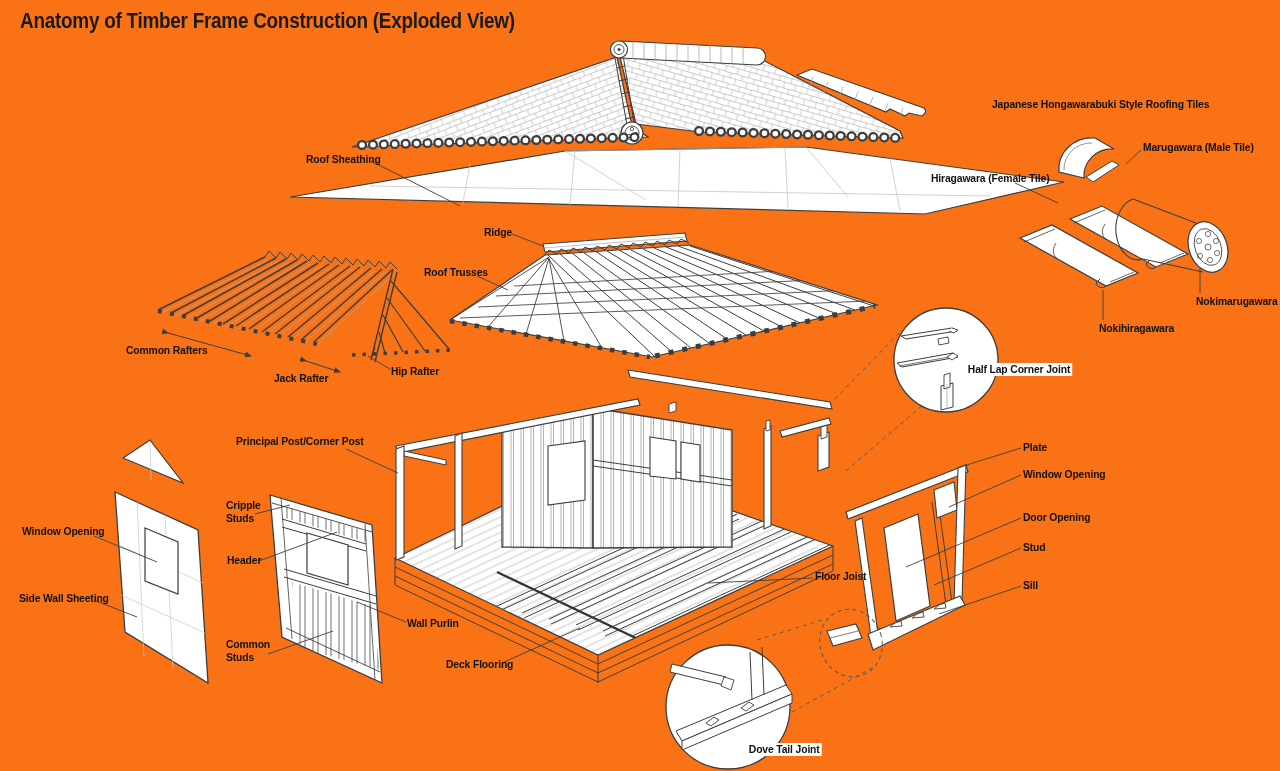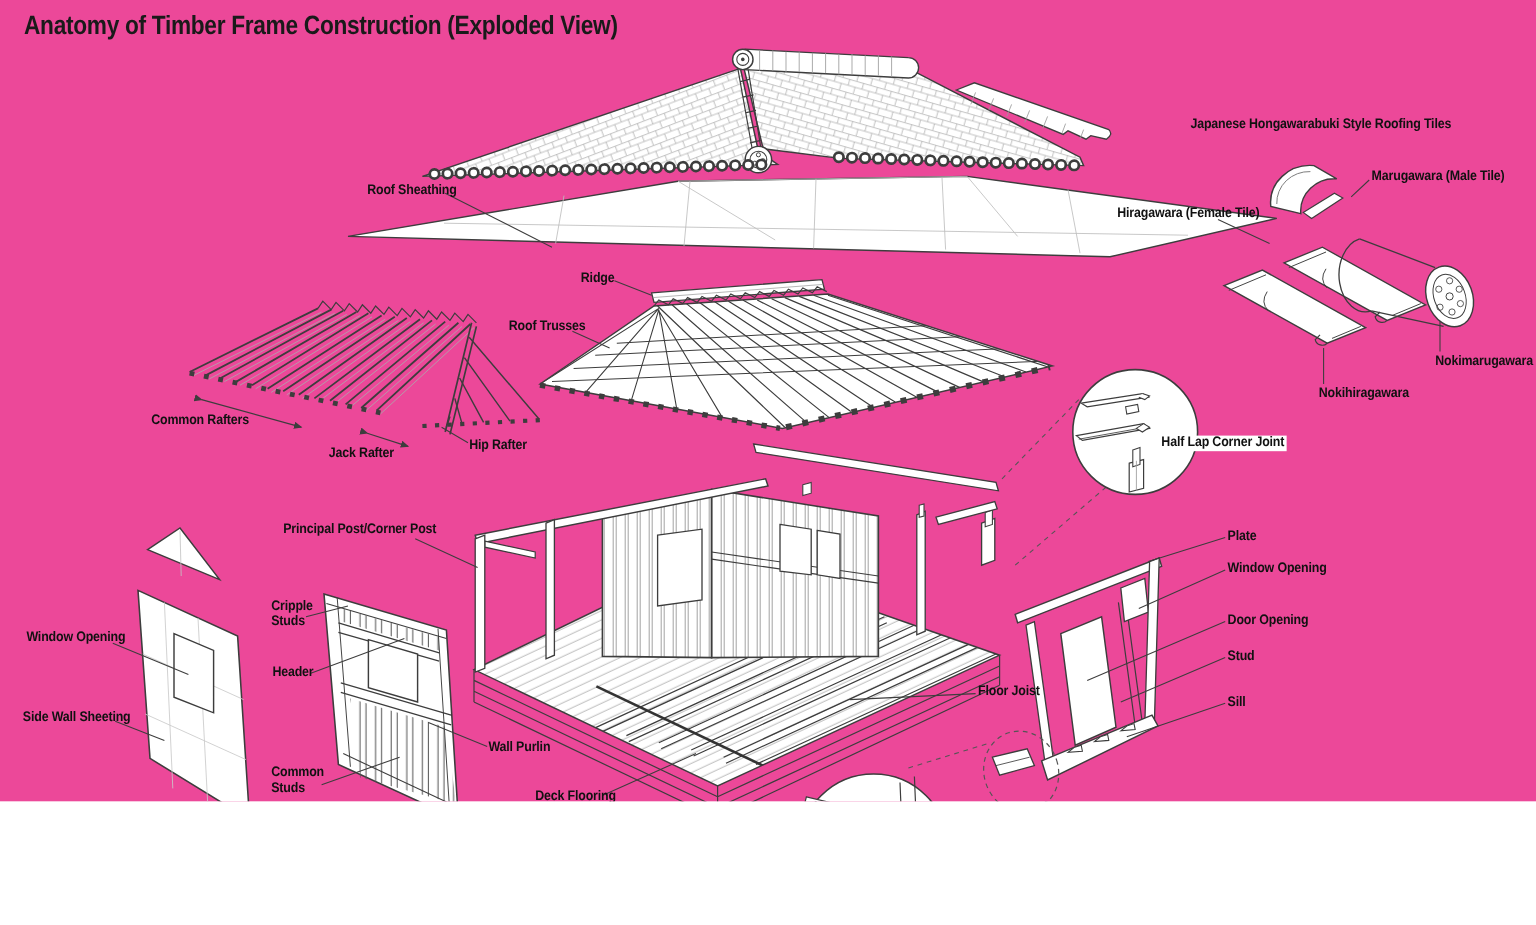--- a/index.html
+++ b/index.html
@@ -1,16 +1,16 @@
 <!DOCTYPE html>
 <html><head>
 <meta charset="utf-8">
 <style>
   html,body{margin:0;padding:0;background:#fff;}
-  .stage{position:relative;width:1280px;height:668px;background:#ec4899;overflow:hidden;
+  .stage{position:relative;width:1280px;height:771px;background:#f97316;overflow:hidden;
          font-family:"Liberation Sans",sans-serif;}
   .stage svg{position:absolute;left:0;top:0;}
   .lbl{position:absolute;color:#111;font-weight:700;font-size:11.5px;letter-spacing:-.15px;
        white-space:nowrap;transform:scaleX(.9);transform-origin:left top;line-height:1.12;}
   .wrap{white-space:normal;}
   .bg{background:#fff;padding:0 2px;}
   .title{position:absolute;left:20px;top:8px;color:#1a1a1a;font-weight:700;font-size:22px;
          letter-spacing:-.3px;transform:scaleX(.86);transform-origin:left top;white-space:nowrap;}
 </style>
 </head>

